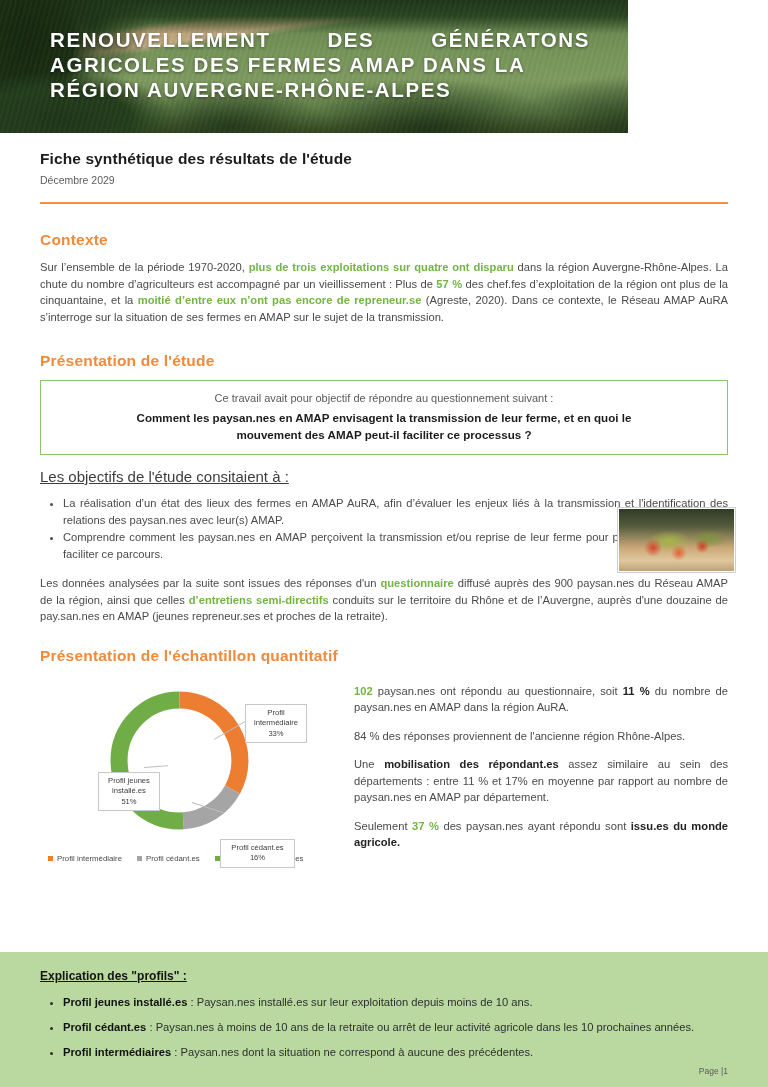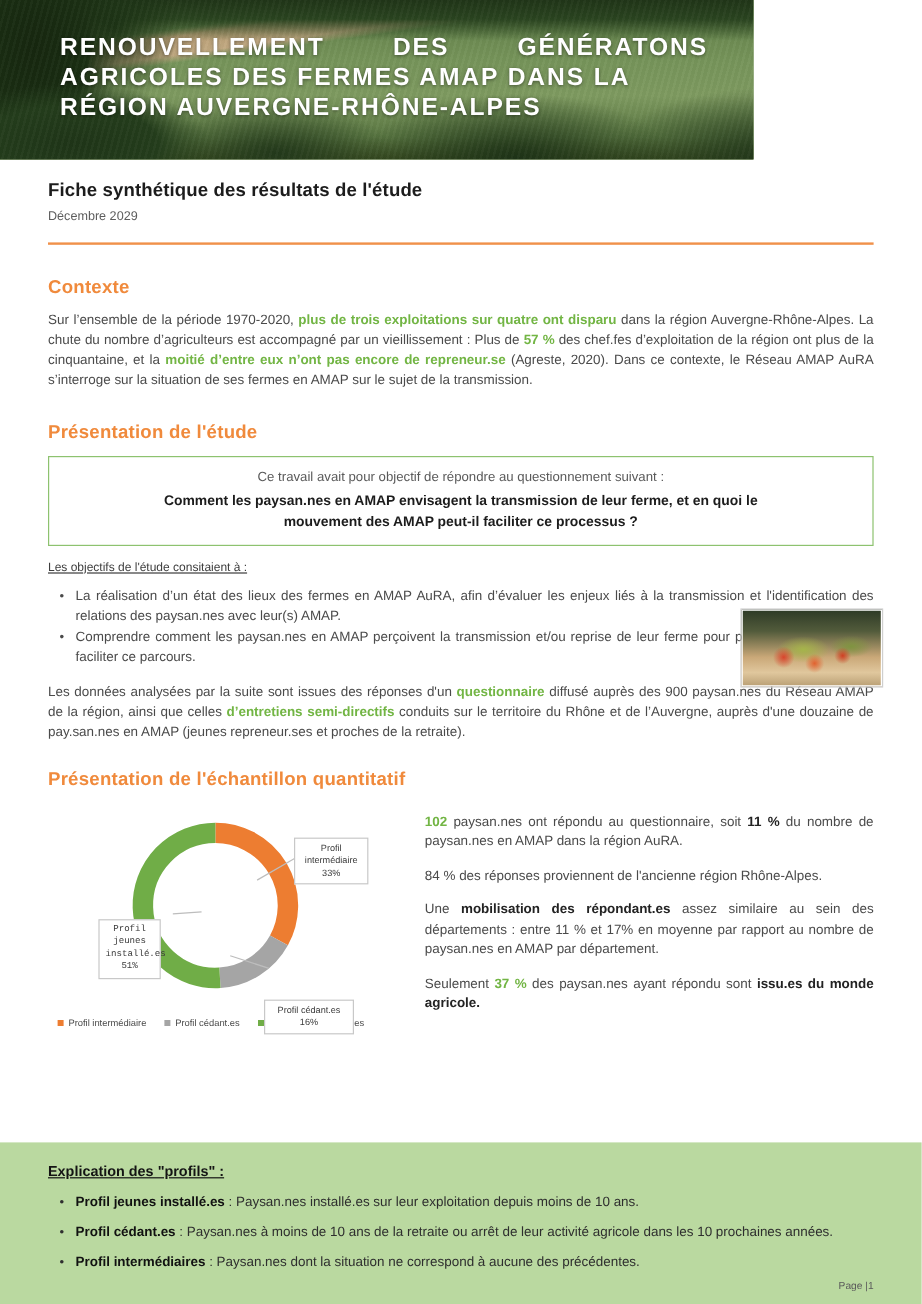--- a/index.html
+++ b/index.html
@@ -163,21 +163,21 @@
       radial-gradient(circle 8px at 52% 70%, #e2622f 0%, rgba(226,98,47,0) 100%),
       radial-gradient(circle 7px at 72% 60%, #cf3f22 0%, rgba(207,63,34,0) 100%),
       radial-gradient(ellipse 22px 11px at 44% 52%, #a5b54a 0%, rgba(165,181,74,0) 100%),
       radial-gradient(ellipse 18px 9px at 78% 48%, #7f9440 0%, rgba(127,148,64,0) 100%),
       linear-gradient(to bottom, #2d3a26 0%, #525b3b 28%, #caa878 62%, #e0c79d 82%, #b99f74 100%);
     box-shadow: 0 0 0 1px #ffffff inset;
     box-sizing: border-box;
   }
 
   .underlined-lead {
-    font-size: 10px;
+    font-size: 15px;
     color: #3d3d3d;
     text-decoration: underline;
     margin: 13px 0 0 0;
   }
 
   ul.bullets {
     margin: 10px 0 0 0;
     padding-left: 23px;
   }
   ul.bullets li {
@@ -230,21 +230,21 @@
     border: 1px solid #c8c8c8;
     font-size: 7.6px;
     line-height: 10.5px;
     color: #3b3b3b;
     text-align: center;
     padding: 3px 5px;
     box-sizing: border-box;
     margin-top: 24px;
   }
   .callout-inter { left: 205px; top: 5px;  width: 62px; }
-  .callout-jeune { left: 42px;  top: 73px; width: 52px; font-family: Liberation Mono, monospace; }
+  .callout-jeune { left: 58px;  top: 73px; width: 62px; }
   .callout-ced   { left: 180px; top: 140px; width: 75px; }
 
   .leader { position: absolute; background: #bdbdbd; height: 1px; transform-origin: 0 0; }
 
   .legend {
     display: flex;
     gap: 15px;
     margin-top: 4px;
     padding-left: 8px;
     font-size: 7.8px;

